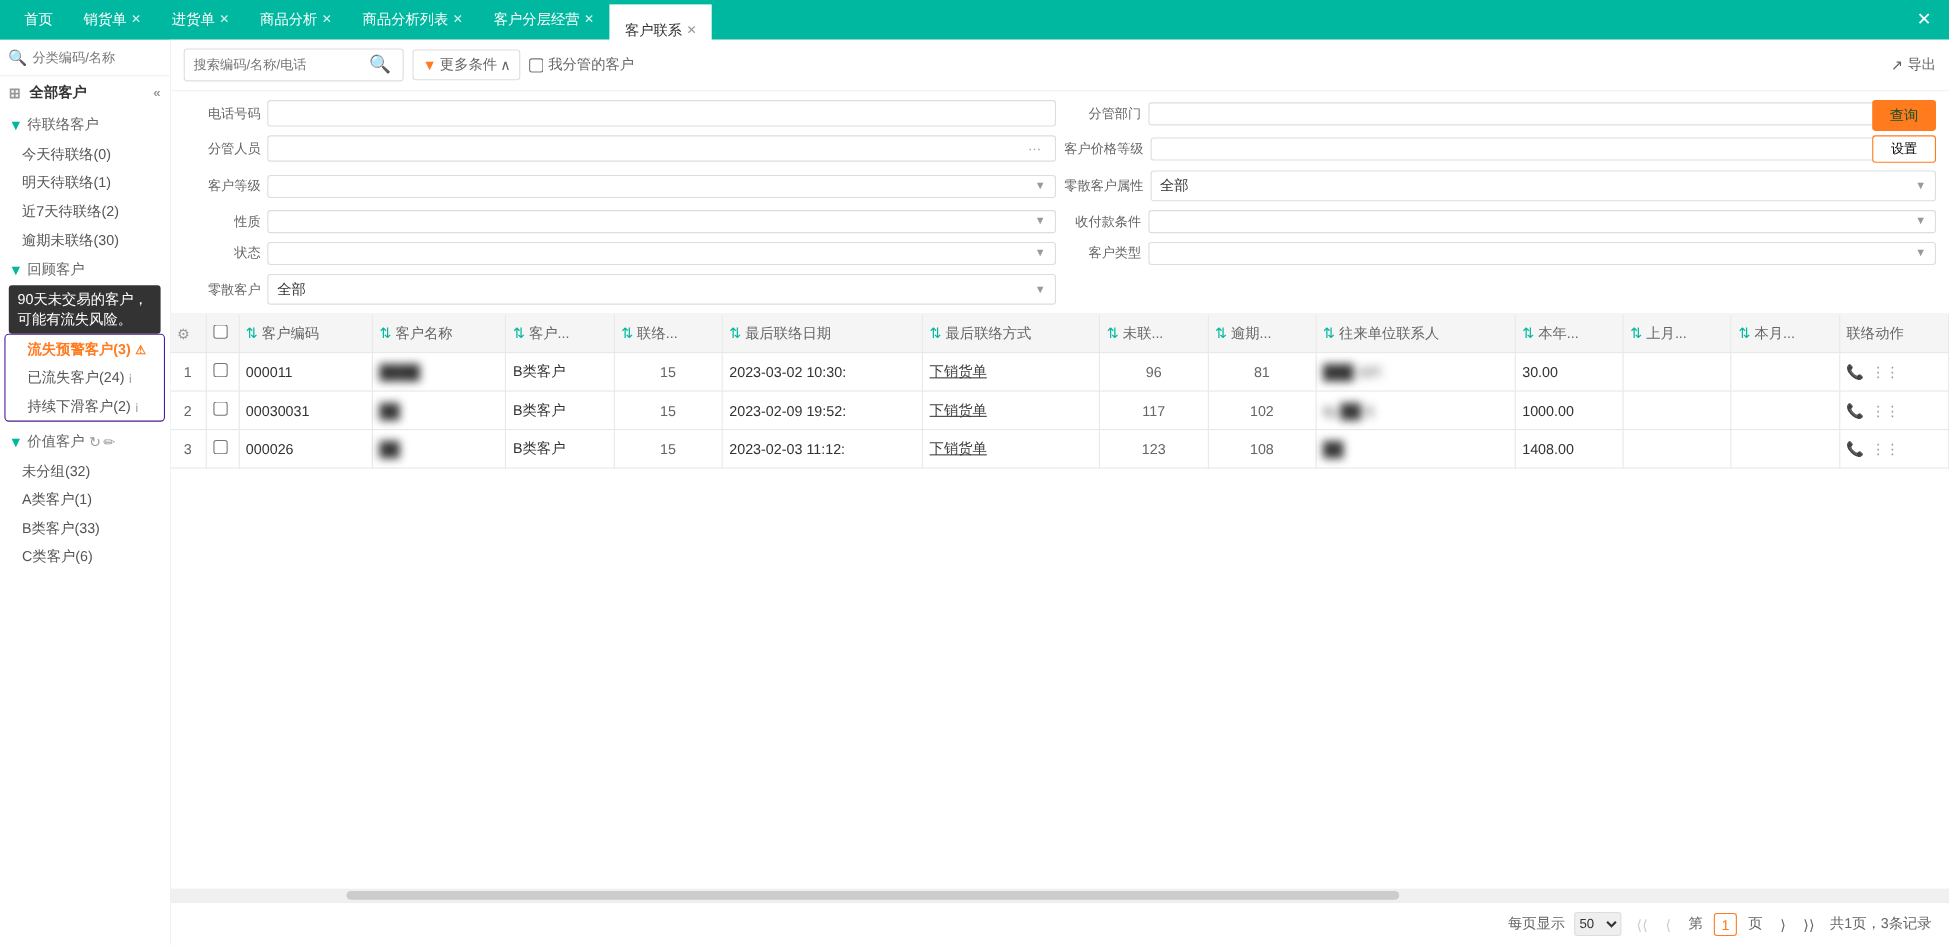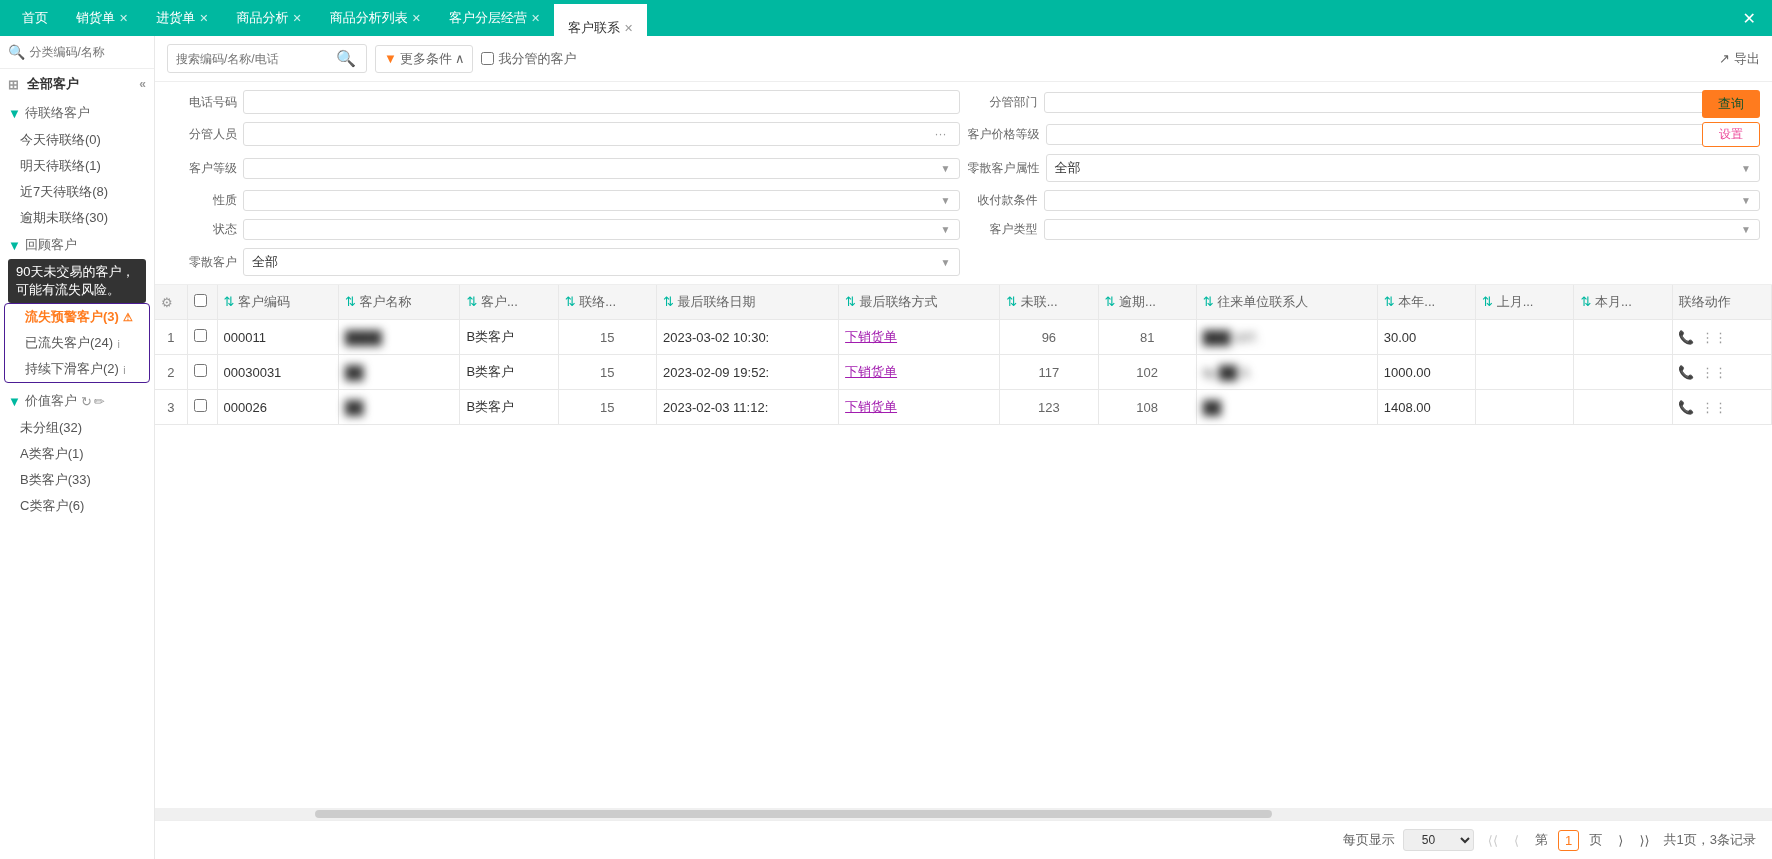--- a/index.html
+++ b/index.html
@@ -119,58 +119,58 @@
     .filter-select .caret { color: #999; font-size: 10px; }
     .action-btns {
       position: absolute; right: 12px; top: 8px;
       display: flex; flex-direction: column; gap: 4px;
     }
     .btn-query {
       background: #ff7b1e; color: #14532d; border: none;
       padding: 5px 16px; border-radius: 3px; cursor: pointer; font-size: 13px;
     }
     .btn-settings {
-      background: white; color: #ec4899; border: 1px solid #ff7b1e;
+      background: white; color: #000000; border: 1px solid #ff7b1e;
       padding: 3px 12px; border-radius: 3px; cursor: pointer; font-size: 12px;
     }
     .dots-btn { color: #999; cursor: pointer; font-size: 12px; padding: 0 4px; }
 
     
     .table-area { flex: 1; overflow: auto; background: white; }
     table { width: 100%; border-collapse: collapse; font-size: 12px; }
     thead tr { background: #f5f5f5; }
     th {
       padding: 8px 6px; text-align: left; color: #666; font-weight: normal;
       border-bottom: 1px solid #e8e8e8; white-space: nowrap;
       border-right: 1px solid #e8e8e8;
     }
     td {
       padding: 8px 6px; color: #333; border-bottom: 1px solid #e8e8e8;
       white-space: nowrap; border-right: 1px solid #e8e8e8;
     }
     .th-sort { color: #00b8a0; cursor: pointer; }
-    .link-text { color: #a21caf; text-decoration: underline; cursor: pointer; }
+    .link-text { color: #404040; text-decoration: underline; cursor: pointer; }
     .blurred { filter: blur(4px); user-select: none; }
     .action-icons { display: flex; align-items: center; gap: 6px; color: #999; cursor: pointer; }
     .gear-col { color: #999; cursor: pointer; }
     .num-col { color: #666; text-align: center; }
     .scrollbar-area { height: 12px; background: #f0f0f0; position: relative; }
     .scrollbar-thumb {
       position: absolute; left: 160px; right: 500px; top: 2px; bottom: 2px;
       background: #ccc; border-radius: 6px;
     }
 
     
     .pagination {
       background: white; border-top: 1px solid #eee;
       padding: 8px 16px; display: flex; align-items: center;
       justify-content: flex-end; gap: 8px; font-size: 12px; color: #666;
     }
     .page-size-select {
-      border: 1px solid #ddd; border-radius: 3px; padding: 2px 14px;
+      border: 1px solid #ddd; border-radius: 3px; padding: 2px 0;
       font-size: 12px; color: #333;
     }
     .page-nav { display: flex; align-items: center; gap: 4px; }
     .page-nav span { padding: 2px 6px; cursor: pointer; color: #666; }
     .page-nav span.active { color: #ff7b1e; border: 1px solid #ff7b1e; border-radius: 3px; }
     .page-nav span.disabled { color: #ccc; cursor: default; }
   </style>
 </head>
 <body>
 
@@ -226,21 +226,21 @@
       <span class="arrow">▼</span>
       <span>待联络客户</span>
     </div>
     <div class="sidebar-item">
       <span>今天待联络(0)</span>
     </div>
     <div class="sidebar-item">
       <span>明天待联络(1)</span>
     </div>
     <div class="sidebar-item">
-      <span>近7天待联络(8)</span>
+      <span>近7天待联络(2)</span>
     </div>
     <div class="sidebar-item">
       <span>逾期未联络(30)</span>
     </div>
 
     <div class="sidebar-section-title">
       <span class="arrow">▼</span>
       <span>回顾客户</span>
     </div>
     <div class="sidebar-tooltip">

